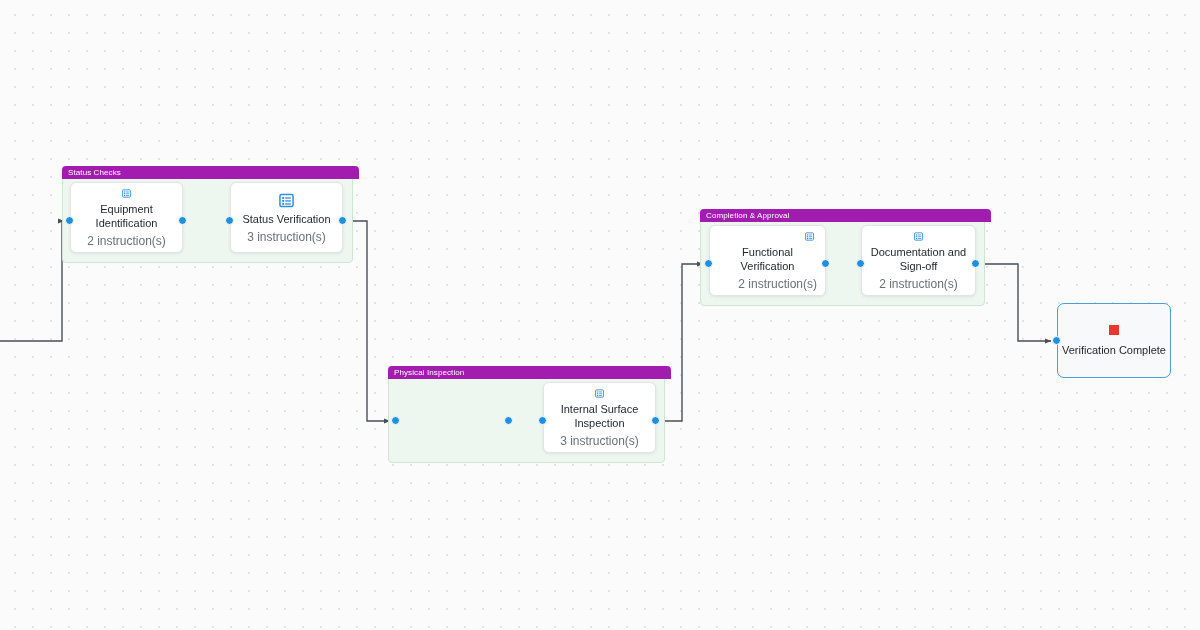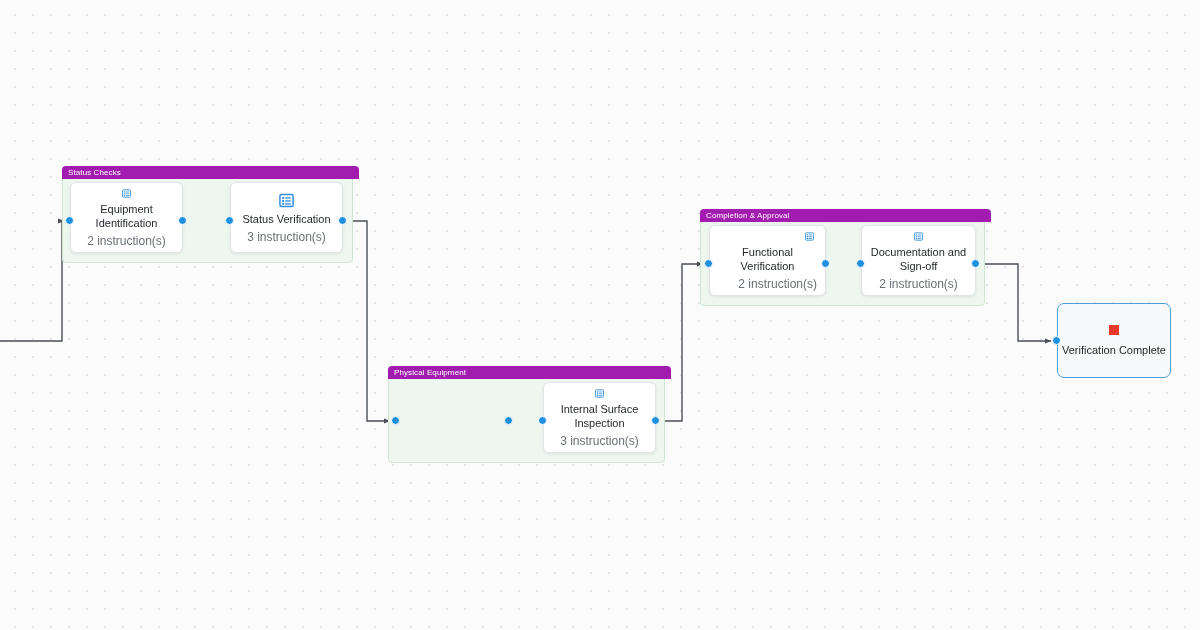--- a/index.html
+++ b/index.html
@@ -161,21 +161,21 @@
       <path d="M 830,264 L 855,264" marker-end="url(#arrow)"></path>
       <path d="M 980,264 L 1018,264 L 1018,341 L 1051,341" marker-end="url(#arrow)"></path>
     </g>
   </svg>
 
   <div class="group" style="left:62px; top:166px; width:291px; height:97px;">
     <div class="group-header" style="width:291px;">Status Checks</div>
   </div>
 
   <div class="group" style="left:388px; top:366px; width:277px; height:97px;">
-    <div class="group-header" style="width:277px;">Physical Equipment</div>
+    <div class="group-header" style="width:277px;">Physical Inspection</div>
   </div>
 
   <div class="group" style="left:700px; top:209px; width:285px; height:97px;">
     <div class="group-header" style="width:285px;">Completion &amp; Approval</div>
   </div>
 
   <div class="node" style="left:70px; top:182px; width:113px; height:71px;">
     <svg class="node-icon" viewBox="0 0 16 16">
       <rect x="1" y="1.5" width="14" height="13" rx="1.6" fill="#ffffff" stroke="#2f8ee0" stroke-width="1.6"></rect>
       <rect x="3.4" y="4.2" width="2.1" height="2.1" fill="#2f8ee0"></rect>

